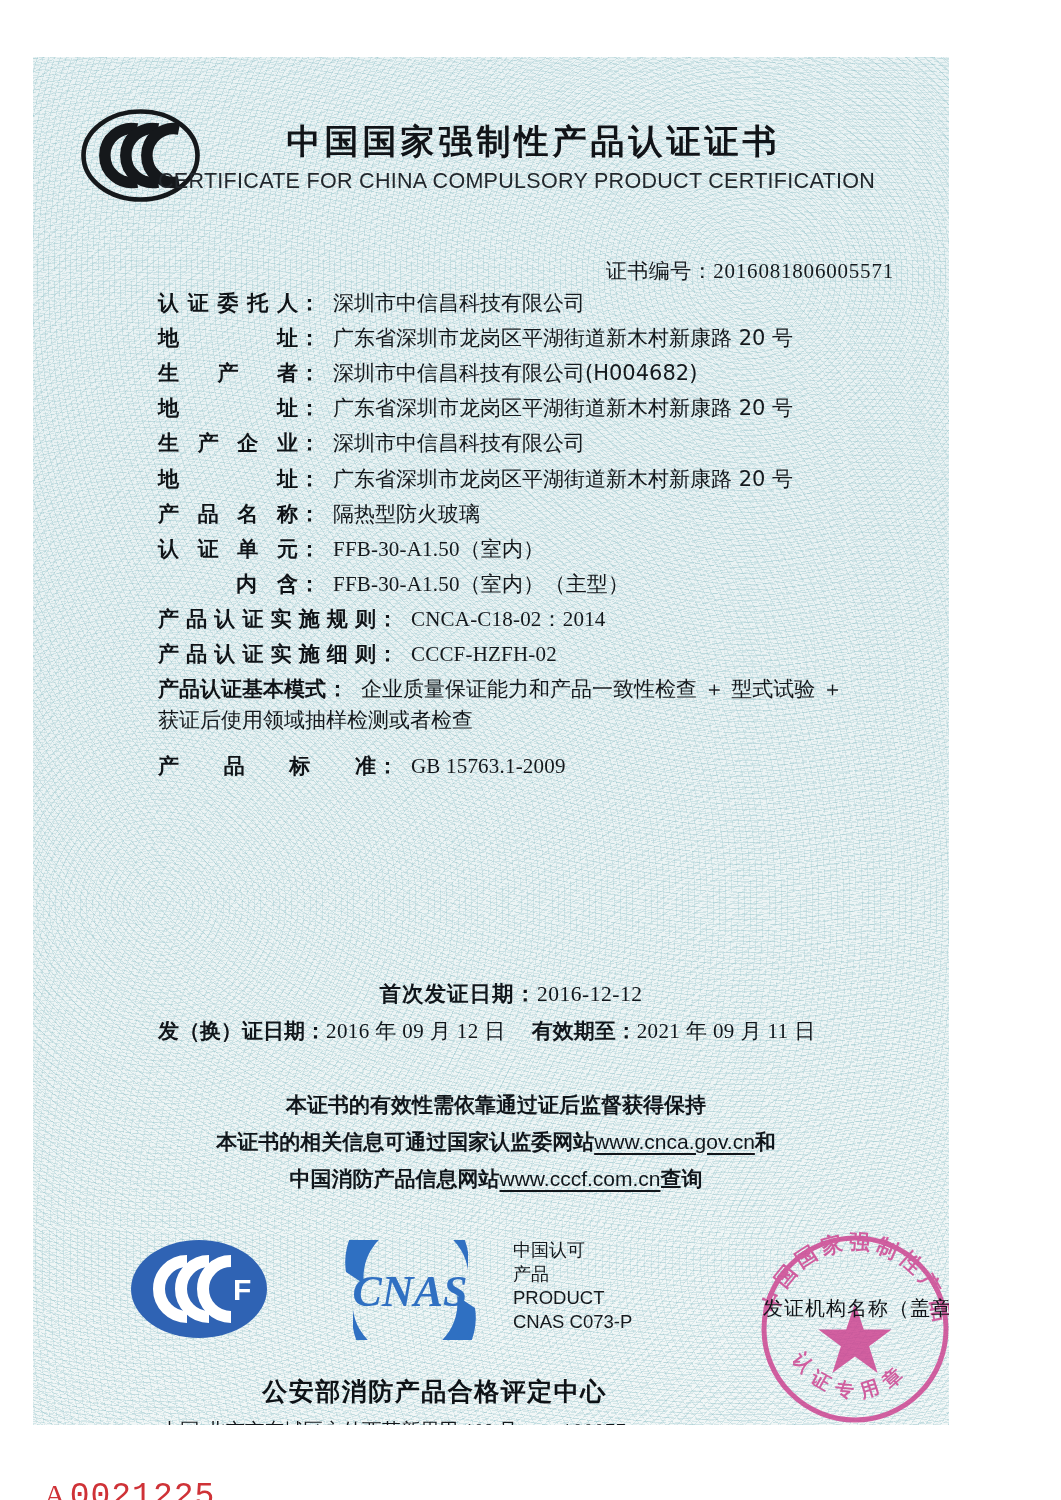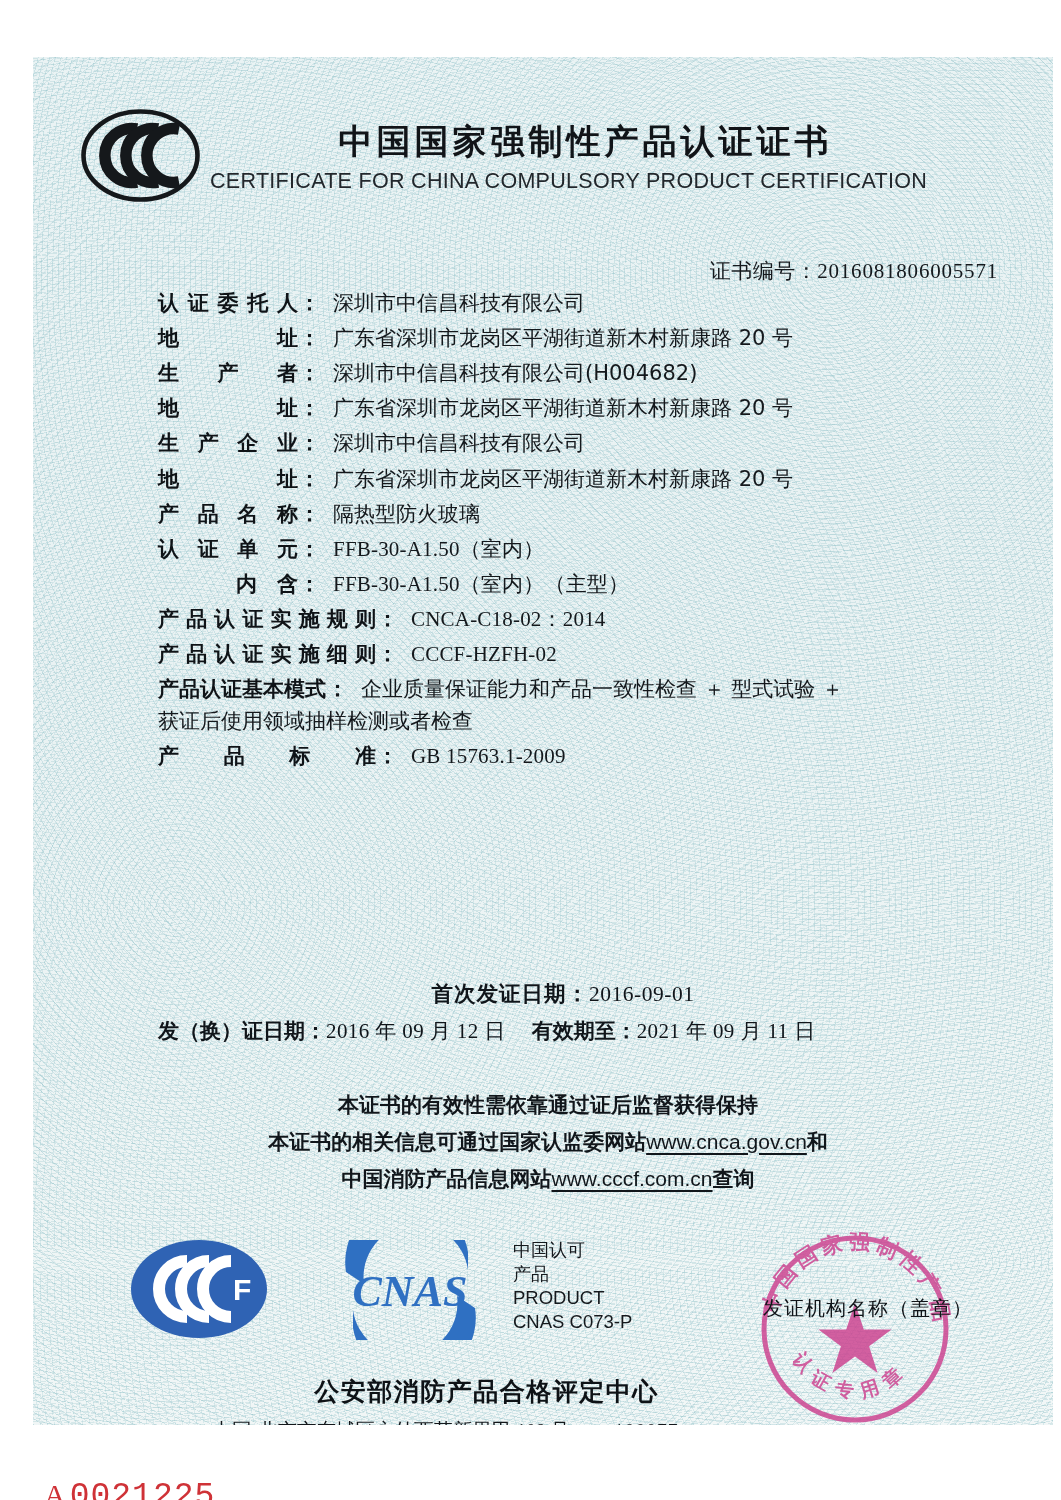--- a/index.html
+++ b/index.html
@@ -13,21 +13,21 @@
     position: relative;
     font-family: "Liberation Serif", "DejaVu Serif", serif;
     overflow: hidden;
   }
 
   
   #certificate {
     position: absolute;
     left: 33px;
     top: 57px;
-    width: 1020px;
+    width: 916px;
     height: 1368px;
     background:
       repeating-linear-gradient(
         8deg,
         rgba(150, 195, 200, 0.30) 0px,
         rgba(150, 195, 200, 0.30) 0.7px,
         rgba(255,255,255,0) 0.7px,
         rgba(255,255,255,0) 3.4px
       ),
       repeating-radial-gradient(
@@ -178,25 +178,25 @@
   .row.wide .lbl { width: auto; }
   .row.wide .lbl.spread { width: 218px; }
 
   .row.inner {
     padding-left: 78px;
   }
   .row.inner .lbl.spread { width: 62px; }
 
   
   .mode-cont {
-    font-family: Liberation Serif, serif;
+    font-family: Liberation Mono, monospace;
     font-size: 21px;
     color: #14181c;
     margin-top: -3px;
-    margin-bottom: 9px;
+    margin-bottom: 19px;
     line-height: 1.22;
   }
 
   .std-row .lbl.spread { width: 218px; }
 
   
   .compliance {
     position: absolute;
     left: 125px;
     top: 845px;
@@ -527,21 +527,21 @@
           <span>准</span>
         </span>
         <span class="colon">：</span>
       <span class="val serifnum">GB 15763.1-2009</span>
     </div>
 
   </div>
 
 
   <div class="first-issue layer">
-    <span>首次发证日期：</span><span class="d">2016-09-01</span>
+    <span>首次发证日期：</span><span class="d">2016-12-12</span>
   </div>
 
   <div class="dates-row layer">
     <b>发（换）证日期：</b><span class="dt">2016 年 09 月 12 日</span><span class="gap"></span><b>有效期至：</b><span class="dt">2021 年 09 月 11 日</span>
   </div>
 
   <div class="notices layer">
     <div>本证书的有效性需依靠通过证后监督获得保持</div>
     <div><span>本证书的相关信息可通过国家认监委网站</span><span class="u">www.cnca.gov.cn</span><span>和</span></div>
     <div><span>中国消防产品信息网站</span><span class="u">www.cccf.com.cn</span><span>查询</span></div>

